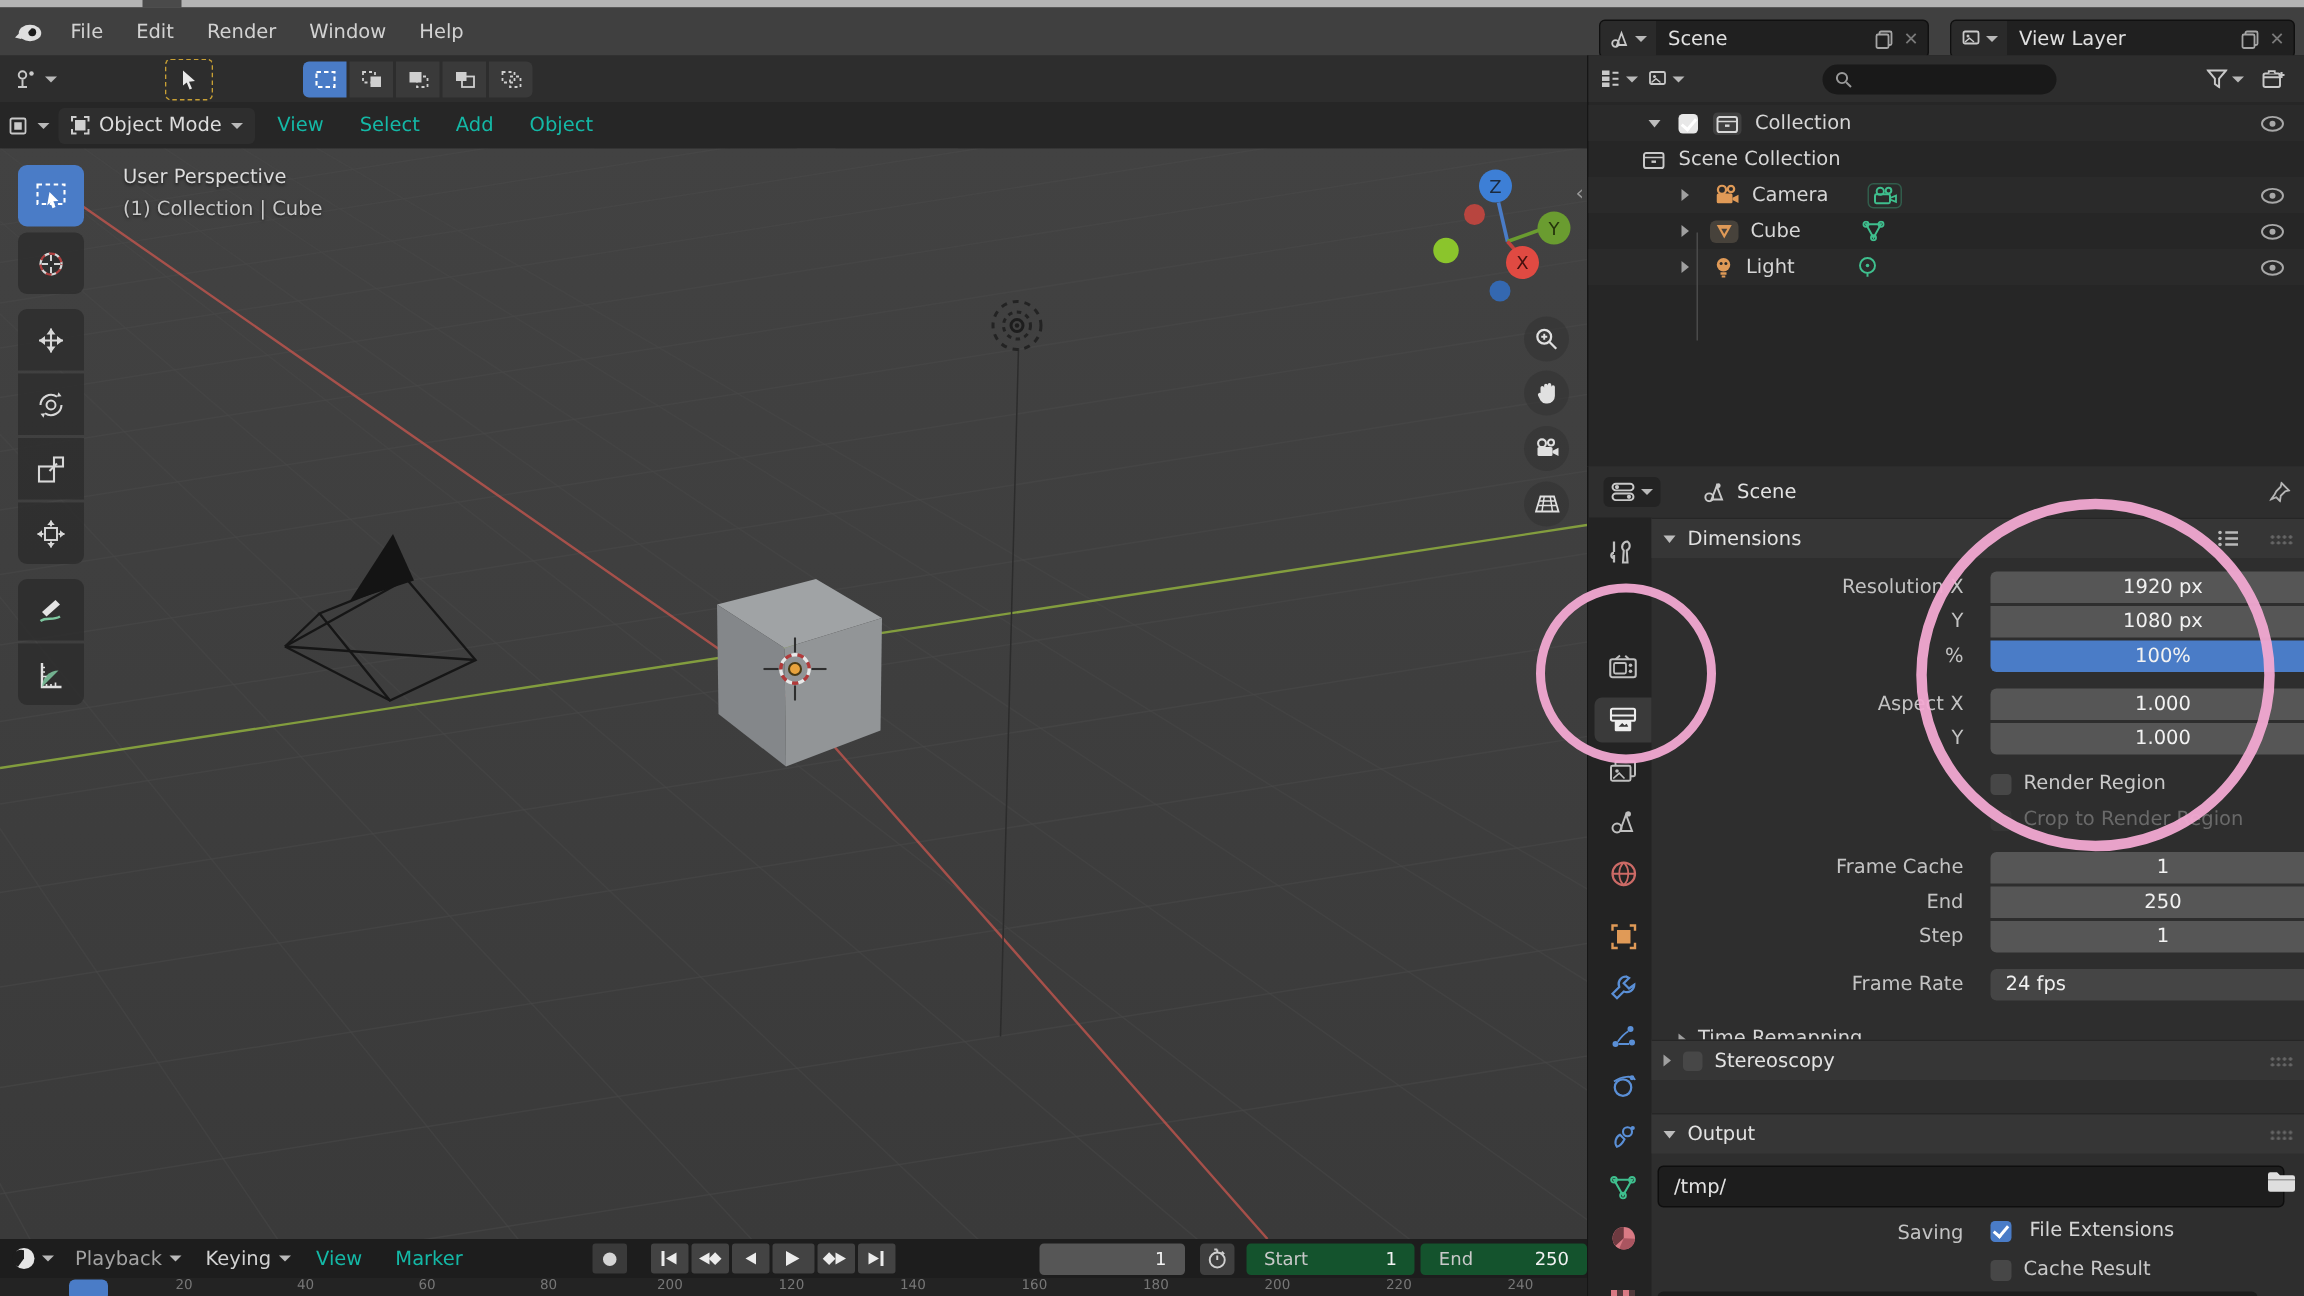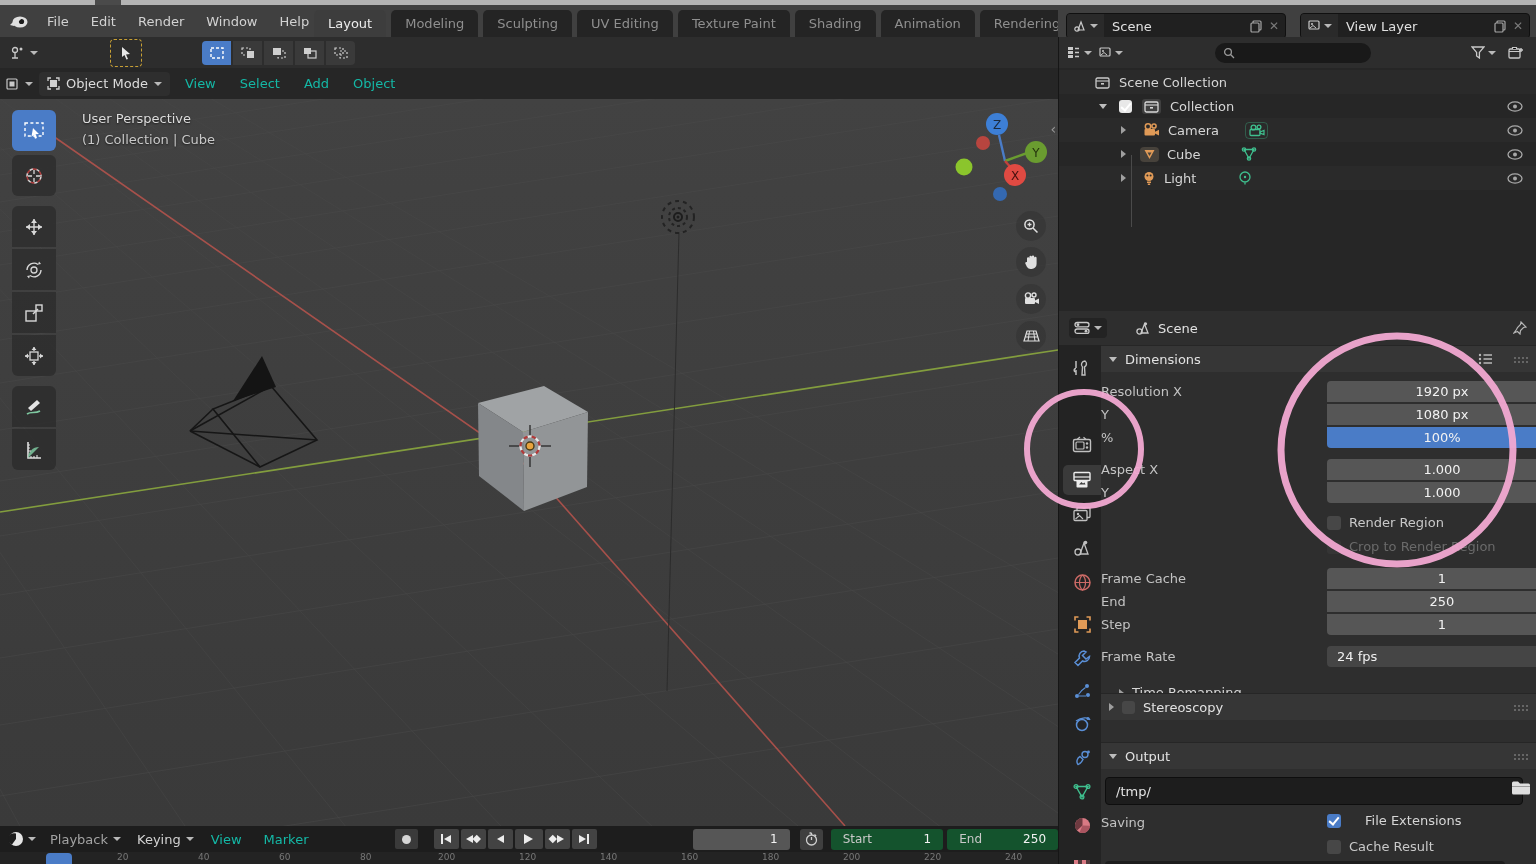--- a/index.html
+++ b/index.html
@@ -76,21 +76,21 @@
   
   .props{left:1058px;top:311px;width:478px;height:553px;background:#2e2e2e;border-left:1px solid #161616}
   .props-head{height:34px;display:flex;align-items:center;padding-left:10px;gap:10px}
   .tabcol{position:absolute;left:0;top:34px;width:42px;height:519px;background:#232323}
   .ptab{position:absolute;left:4px;width:38px;height:30px;display:flex;align-items:center;justify-content:center;border-radius:5px 0 0 5px}
   .ptab.active{background:#3a3a3a}
   .pbody{position:absolute;left:42px;top:34px;width:436px;height:519px}
   .phead{height:26px;background:#363636;display:flex;align-items:center;padding:0 8px;gap:8px;color:#e2e2e2;border-top:1px solid #262626}
   .grip{width:16px;height:7px;background-image:radial-gradient(#7a7a7a 1px, transparent 1.2px);background-size:4px 4px;opacity:.7}
   .prow{position:absolute;display:flex;align-items:center}
-  .plabel{position:absolute;color:#c3c3c3;font-size:13px}
+  .plabel{position:absolute;text-align:right;color:#c3c3c3;font-size:13px}
   .pfield{position:absolute;left:226px;width:230px;height:21px;background:#565656;display:flex;align-items:center;justify-content:center;color:#f2f2f2;font-size:13px}
   .pfield.top{border-radius:4px 4px 0 0}.pfield.mid{border-radius:0}.pfield.bot{border-radius:0 0 4px 4px}
   .pfield.blue{background:#4a7cc7}
   .pdrop{position:absolute;left:226px;width:238px;height:21px;background:#454545;border-radius:4px;display:flex;align-items:center;padding:0 10px;color:#f0f0f0;font-size:13px;justify-content:space-between}
   .cb{width:14px;height:14px;background:#474747;border-radius:3px;position:relative}
   .cb.checked{background:#4a7cc7}
   .cb.checked:after{content:"";position:absolute;left:4px;top:1.5px;width:4px;height:8px;border:solid #fff;border-width:0 2px 2px 0;transform:rotate(40deg)}
   .cb.dim{background:#3c3c3c}
   .pathfield{position:absolute;left:4px;top:0;width:396px;height:26px;background:#1d1d1d;border:1px solid #0e0e0e;border-radius:4px;display:flex;align-items:center;padding:0 10px;color:#e3e3e3;font-size:13px}
   
@@ -111,31 +111,20 @@
           <ellipse cx="12" cy="9" rx="7.5" ry="5.5" fill="#dedede"></ellipse>
           <circle cx="13.5" cy="8.5" r="2.6" fill="#1b1b1b"></circle>
           <path d="M2 12 L10 4 L13 6 L6 13 Z" fill="#dedede"></path>
         </svg>
     </span>
     <span class="menu-item">File</span>
     <span class="menu-item">Edit</span>
     <span class="menu-item">Render</span>
     <span class="menu-item">Window</span>
     <span class="menu-item">Help</span>
-  </div>
-  <div class="tabs">
-    <span class="tab active">Layout</span>
-    <span class="tab">Modeling</span>
-    <span class="tab">Sculpting</span>
-    <span class="tab">UV Editing</span>
-    <span class="tab">Texture Paint</span>
-    <span class="tab">Shading</span>
-    <span class="tab">Animation</span>
-    <span class="tab">Rendering</span>
-
   </div>
 
   <div class="idblock" style="left:1066px;width:218px">
     <span class="icon-seg">
       <svg width="14" height="12" viewBox="0 0 14 12">
           <path d="M5 10 L8 2 L11 10 Z" fill="none" stroke="#c9c9c9" stroke-width="1.2"></path>
           <circle cx="4" cy="9" r="2.2" fill="none" stroke="#c9c9c9" stroke-width="1.2"></circle>
         </svg>
       <span class="chev"></span>
     </span>
@@ -678,46 +667,46 @@
     <span class="ib" style="margin-left:6px">
       <svg width="16" height="14" viewBox="0 0 16 14">
           <rect x="1" y="3" width="11" height="9" rx="1.2" fill="none" stroke="#c9c9c9" stroke-width="1.3"></rect>
           <path d="M1 5.5 H12 M4.5 3 V1.5 H8.5 V3" stroke="#c9c9c9" stroke-width="1.2"></path>
           <path d="M13 2 v4 M11 4 h4" stroke="#c9c9c9" stroke-width="1.4"></path>
         </svg>
     </span>
   </div>
   <div style="padding-top:2px">
     <div class="orow">
-      <span style="margin-left:36px">
-        <svg width="15" height="13" viewBox="0 0 15 13">
-            <rect x="1" y="2" width="13" height="10" rx="1.4" fill="none" stroke="#c9c9c9" stroke-width="1.3"></rect>
-            <path d="M1 5 H14" stroke="#c9c9c9" stroke-width="1.1"></path>
-            <rect x="6" y="7" width="3" height="1.6" fill="#c9c9c9"></rect>
-          </svg>
-      </span>
-      <span style="margin-left:9px">Scene Collection</span>
-    </div>
-    <div class="orow">
       <span class="caret-d" style="margin-left:40px"></span>
       <span class="cb checked" style="margin-left:12px;width:13px;height:13px;background:#e8e8e8"></span>
       <span style="margin-left:10px;background:#3f3f3f;border-radius:3px;padding:1px 2px">
         <svg width="15" height="13" viewBox="0 0 15 13">
             <rect x="1" y="2" width="13" height="10" rx="1.4" fill="none" stroke="#d8d8d8" stroke-width="1.3"></rect>
             <path d="M1 5 H14" stroke="#d8d8d8" stroke-width="1.1"></path>
             <rect x="6" y="7" width="3" height="1.6" fill="#d8d8d8"></rect>
           </svg>
       </span>
       <span style="margin-left:9px">Collection</span>
       <span style="position:absolute;right:14px">
         <svg width="16" height="11" viewBox="0 0 16 11">
             <ellipse cx="8" cy="5.5" rx="7" ry="4.6" fill="none" stroke="#a8a8a8" stroke-width="1.3"></ellipse>
             <circle cx="8" cy="5.5" r="2" fill="#a8a8a8"></circle>
           </svg>
       </span>
+    </div>
+    <div class="orow">
+      <span style="margin-left:36px">
+        <svg width="15" height="13" viewBox="0 0 15 13">
+            <rect x="1" y="2" width="13" height="10" rx="1.4" fill="none" stroke="#c9c9c9" stroke-width="1.3"></rect>
+            <path d="M1 5 H14" stroke="#c9c9c9" stroke-width="1.1"></path>
+            <rect x="6" y="7" width="3" height="1.6" fill="#c9c9c9"></rect>
+          </svg>
+      </span>
+      <span style="margin-left:9px">Scene Collection</span>
     </div>
     <div class="orow">
       <span class="caret-r" style="margin-left:62px"></span>
       <span style="margin-left:16px">
         <svg width="18" height="14" viewBox="0 0 18 14">
             <circle cx="6" cy="3.5" r="2.7" fill="none" stroke="#e09a57" stroke-width="1.5"></circle>
             <circle cx="12" cy="3" r="2.1" fill="none" stroke="#e09a57" stroke-width="1.5"></circle>
             <rect x="2.5" y="6" width="10.5" height="6.5" rx="1" fill="#e09a57"></rect>
             <path d="M13 8.8 L17 6.8 V12.4 L13 10.4 Z" fill="#e09a57"></path>
           </svg>
@@ -1016,21 +1005,21 @@
         </div>
       <span style="position:absolute;right:6px;top:3px">
         <svg width="20" height="16" viewBox="0 0 20 16">
             <path d="M1 3 a1.5 1.5 0 0 1 1.5 -1.5 H7 L9 3.5 H17.5 A1.5 1.5 0 0 1 19 5 V13 a1.5 1.5 0 0 1 -1.5 1.5 H2.5 A1.5 1.5 0 0 1 1 13 Z" fill="#dedede"></path>
             <path d="M1 6.5 H19" stroke="#9c9c9c" stroke-width="1"></path>
           </svg>
       </span>
     </div>
 
     <span class="plabel" style="top:470px;left:0;width:208px">Saving</span>
-    <div class="prow" style="top:468px;left:226px;gap:24px">
+    <div class="prow" style="top:468px;left:226px;gap:12px">
       <span class="cb checked"></span>
       <span style="font-size:13px;color:#d6d6d6">File Extensions</span>
     </div>
     <div class="prow" style="top:494px;left:226px;gap:8px">
       <span class="cb"></span>
       <span style="font-size:13px;color:#c9c9c9">Cache Result</span>
     </div>
     <div style="position:absolute;top:516px;left:4px;width:400px;height:4px;background:#1d1d1d;border-radius:4px 4px 0 0"></div>
   </div>
 </div>

